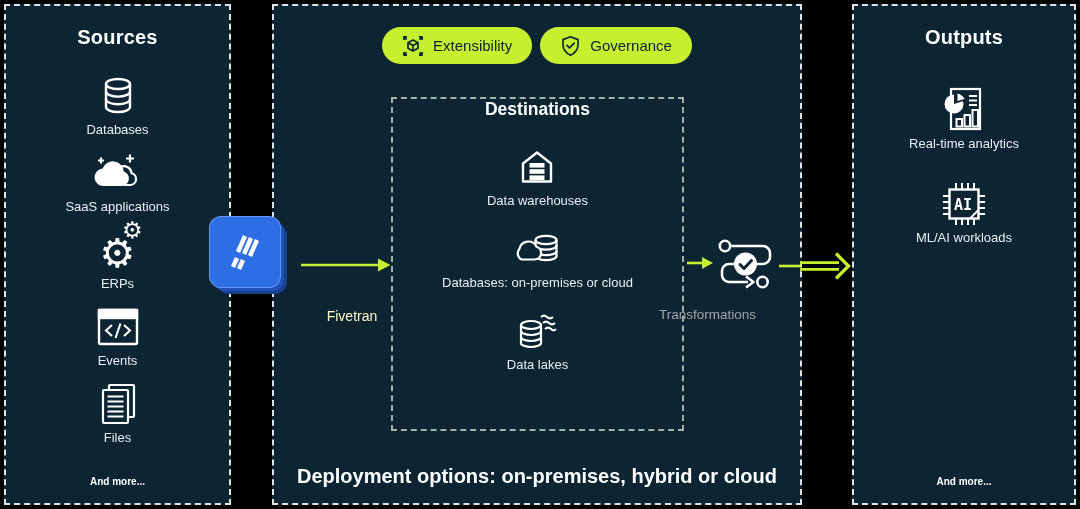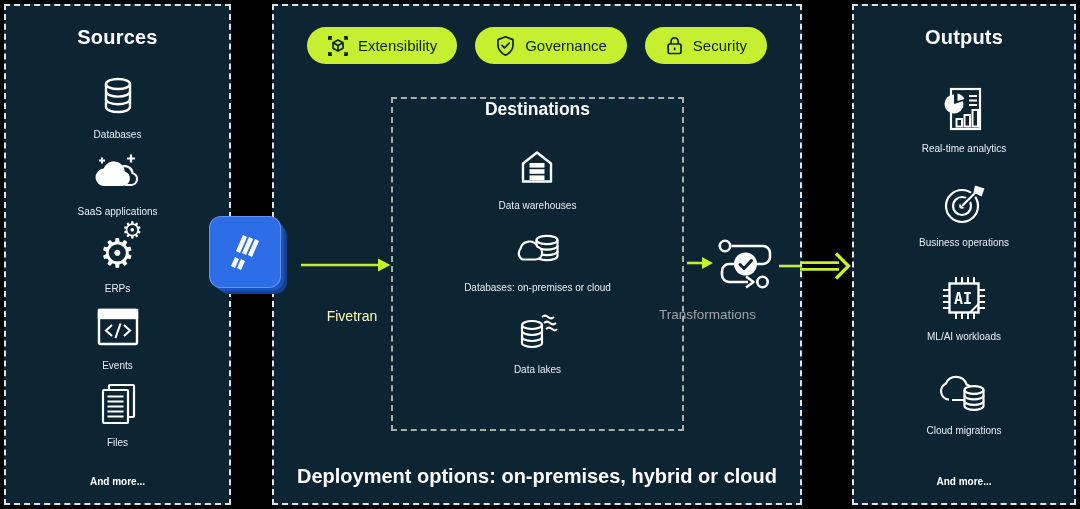--- a/index.html
+++ b/index.html
@@ -17,25 +17,25 @@
   #panel-platform{left:272px;width:530px;}
   #panel-outputs{left:852px;width:224px;}
 
   .panel-title{margin-top:20px;text-align:center;color:#ffffff;font-size:20px;font-weight:bold;letter-spacing:.2px;}
   .col{display:flex;flex-direction:column;align-items:center;}
   .item{display:flex;flex-direction:column;align-items:center;}
   .src-item{height:77px;}
   .out-item{height:94px;}
   .dest-item{height:82px;}
   .icon-wrap{height:46px;display:flex;align-items:center;justify-content:center;position:relative;}
-  .item-label{margin-top:10px;font-size:10px;color:#e9eef2;white-space:nowrap;}
+  .item-label{margin-top:3px;font-size:13px;color:#e9eef2;white-space:nowrap;}
   .footer-text{position:absolute;left:0;bottom:16px;width:100%;text-align:center;color:#ffffff;font-weight:bold;font-size:10px;}
 
   
-  .badges{position:absolute;top:21px;left:0;width:100%;display:flex;justify-content:center;gap:18px;}
+  .badges{position:absolute;top:21px;left:0;width:100%;display:flex;justify-content:center;gap:8px;}
   .badge{height:37px;border-radius:19px;background:#c6ef2f;display:flex;align-items:center;gap:9px;
          padding:0 20px;color:#0d2433;font-size:15px;font-weight:500;}
 
   
   .dest-box{position:absolute;left:117px;top:91px;width:293px;height:334px;box-sizing:border-box;
             border:2px dashed rgba(203,211,196,0.8);}
   .dest-title{text-align:center;color:#fff;font-size:17.5px;font-weight:bold;}
 
   .fivetran-label{position:absolute;left:0px;top:302px;width:156px;text-align:center;
                   font-size:14px;color:#fef9c3;}
@@ -143,30 +143,20 @@
       <span>Extensibility</span>
     </div>
     <div class="badge">
       <span>
         <svg width="21" height="22" viewBox="0 0 21 22" fill="none" stroke="#0e2737" stroke-width="1.7" stroke-linejoin="round">
           <path d="M10.5 1.8 L18 4.6 V10 c0 5.4-3.4 8.2-7.5 10.2 C6.4 18.2 3 15.4 3 10 V4.6 Z"></path>
           <path d="M7 10.4 l2.5 2.5 L14.2 8.2" stroke-linecap="round"></path>
         </svg>
       </span>
       <span>Governance</span>
-    </div>
-    <div class="badge">
-      <span>
-        <svg width="19" height="21" viewBox="0 0 19 21" fill="none" stroke="#0e2737" stroke-width="1.7">
-          <path d="M6 9 V6.4 a3.6 3.6 0 0 1 7.2 0 V9"></path>
-          <rect x="3.2" y="9" width="12.8" height="9.5" rx="1.3"></rect>
-          <path d="M9.6 12.6 v2.6"></path>
-        </svg>
-      </span>
-      <span>Security</span>
     </div>
   </div>
 
   <div class="dest-box">
     <div class="dest-title">Destinations</div>
     <div class="col" style="margin-top:24px;">
 
       <div class="item dest-item">
         <div class="icon-wrap">
           <svg width="42" height="40" viewBox="0 0 42 40" fill="none" stroke="#fff" stroke-width="2.4" stroke-linejoin="round">
@@ -242,61 +232,36 @@
           <path d="M17.5 7.5 A10 10 0 0 1 24.5 13 L17.5 15 Z" fill="#ffffff" stroke="none"></path>
           <path d="M29 10 h8 M29 14.5 h8 M29 19 h8" stroke-width="1.9"></path>
           <rect x="16.5" y="33" width="5.5" height="7.5" stroke-width="2"></rect>
           <rect x="24.5" y="29" width="5.5" height="11.5" stroke-width="2"></rect>
           <rect x="32.5" y="24" width="5.5" height="16.5" stroke-width="2"></rect>
         </svg>
       </div>
       <div class="item-label">Real-time analytics</div>
     </div>
 
-    <div class="item out-item">
-      <div class="icon-wrap">
-        <svg width="48" height="48" viewBox="0 0 48 48" fill="none" stroke="#fff" stroke-width="2.2">
-          <circle cx="22" cy="26" r="16"></circle>
-          <circle cx="22" cy="26" r="9"></circle>
-          <circle cx="22" cy="26" r="2.8" fill="#fff" stroke="none"></circle>
-          <line x1="22" y1="26" x2="37" y2="11" stroke="#0d2433" stroke-width="6"></line>
-          <line x1="22" y1="26" x2="37" y2="11" stroke="#fff" stroke-width="2.2"></line>
-          <polygon points="35,5.5 44.5,8.5 41.5,16.5 33.5,12.5" fill="#ffffff" stroke="none"></polygon>
-        </svg>
-      </div>
-      <div class="item-label">Business operations</div>
-    </div>
 
     <div class="item out-item">
       <div class="icon-wrap">
         <svg width="48" height="48" viewBox="0 0 48 48" fill="none" stroke="#fff" stroke-width="2">
           <path d="M16 3 v6 M22 3 v6 M28 3 v6 M34 3 v6"></path>
           <path d="M16 39 v6 M22 39 v6 M28 39 v6 M34 39 v6"></path>
           <path d="M3 16 h6 M3 22 h6 M3 28 h6 M3 34 h6"></path>
           <path d="M39 16 h6 M39 22 h6 M39 28 h6 M39 34 h6"></path>
           <rect x="9.5" y="9.5" width="29" height="29" stroke-width="2.4"></rect>
           <path d="M38.5 30 L30 38.5" stroke-width="2"></path>
           <text x="23" y="29.5" font-family="DejaVu Sans Mono, monospace" font-size="15" font-weight="bold" fill="#ffffff" stroke="none" text-anchor="middle">AI</text>
         </svg>
       </div>
       <div class="item-label">ML/AI workloads</div>
     </div>
 
-    <div class="item out-item">
-      <div class="icon-wrap">
-        <svg width="50" height="44" viewBox="0 0 50 44" fill="none" stroke="#fff" stroke-width="2.2">
-          <path d="M13 30 h12 a8 8 0 0 0 2.5-15.6 A11 11 0 0 0 7 13.4 8.5 8.5 0 0 0 10 29.6"></path>
-          <path d="M25.5 20 V36 a9.5 3.8 0 0 0 19 0 V20" fill="#0d2433"></path>
-          <ellipse cx="35" cy="20" rx="9.5" ry="3.8" fill="#0d2433"></ellipse>
-          <path d="M25.5 25.5 a9.5 3.8 0 0 0 19 0"></path>
-          <path d="M25.5 31 a9.5 3.8 0 0 0 19 0"></path>
-        </svg>
-      </div>
-      <div class="item-label">Cloud migrations</div>
-    </div>
 
   </div>
   <div class="footer-text">And more...</div>
 </div>
 
 <div class="logo">
   <div class="logo-back"></div>
   <div class="logo-mid"></div>
   <div class="logo-front">
     <svg width="44" height="44" viewBox="0 0 44 44" stroke="#ffffff" stroke-width="4.4">

